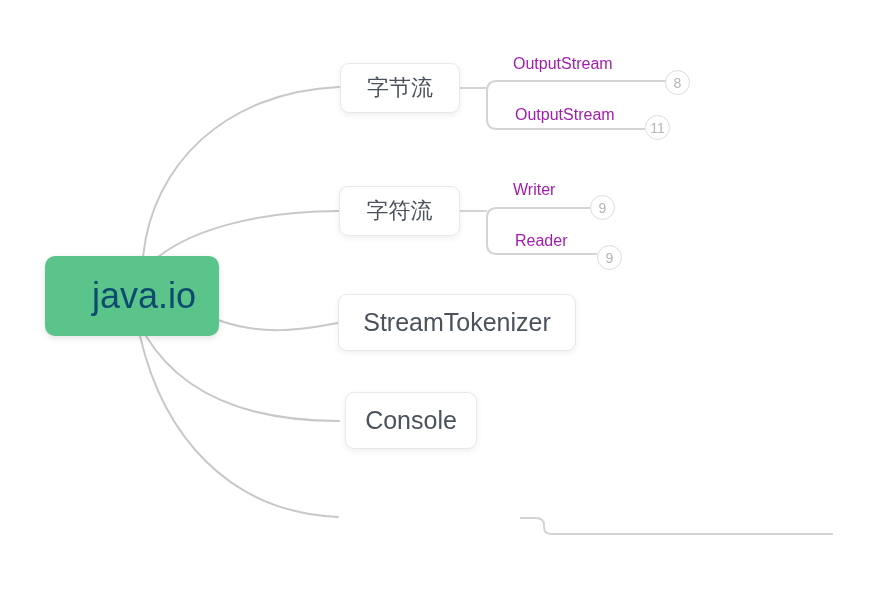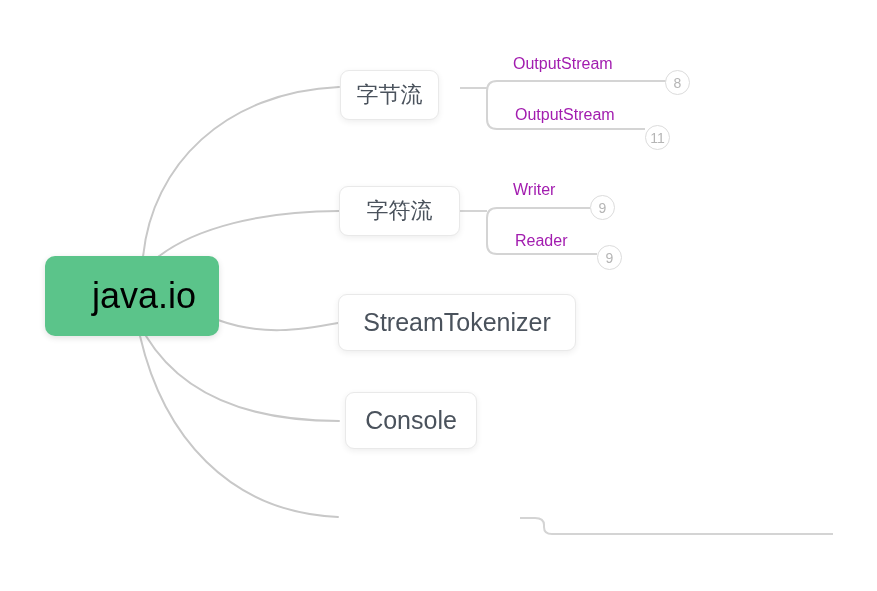--- a/index.html
+++ b/index.html
@@ -39,21 +39,21 @@
   .root-node {
     left: 45px; top: 256px;
     width: 174px; height: 80px;
     background: #5bc48a;
     border: none;
     border-radius: 10px;
     color: #ffffff;
     font-size: 36px;
     box-shadow: 0 2px 6px rgba(0,0,0,0.12);
   }
-  .n-bytes   { left: 340px; top: 70px;  width: 99px; height: 50px; font-size: 22px; }
+  .n-bytes   { left: 340px; top: 63px;  width: 120px; height: 50px; font-size: 22px; }
   .n-chars   { left: 339px; top: 186px; width: 121px; height: 50px; font-size: 22px; }
   .n-stream  { left: 338px; top: 294px; width: 238px; height: 57px; font-size: 25px; }
   .n-console { left: 345px; top: 392px; width: 132px; height: 57px; font-size: 25px; }
   .n-ioex    { left: 338px; top: 489px; width: 182px; height: 58px; font-size: 25px; }
   .leaf-label {
     position: absolute;
     color: #a21caf;
     font-size: 16px;
     line-height: 26px;
     white-space: nowrap;
@@ -73,21 +73,21 @@
     background: #ffffff;
     color: #b5b5b5;
     font-size: 14px;
     display: flex;
     align-items: center;
     justify-content: center;
     box-sizing: border-box;
     cursor: pointer;
   }
   .b-output { left: 665px; top: 70px;  }
-  .b-input  { left: 645px; top: 125px; }
+  .b-input  { left: 645px; top: 115px; }
   .b-writer { left: 590px; top: 195px; }
   .b-reader { left: 597px; top: 245px; }
 </style>
 </head>
 <body>
 
 <div class="stage">
 
   <svg class="links" viewBox="0 0 877 591">
     <g fill="none" stroke="#c8c8c8" stroke-width="2" stroke-linecap="round">
@@ -99,21 +99,21 @@
     </g>
     <g fill="none" stroke="#d4d4d4" stroke-width="2">
       <path d="M460,88 H487"></path>
       <path d="M666,81 H497 Q487,81 487,91 V119 Q487,129 497,129 H645"></path>
       <path d="M460,211 H487"></path>
       <path d="M590,208 H497 Q487,208 487,218 V244 Q487,254 497,254 H597"></path>
       <path d="M520,518 H535 Q544,518 544,525 V527 Q544,534 552,534 H833"></path>
     </g>
   </svg>
 
-  <div class="node root-node" style="background: rgb(91, 196, 138); color: #000000; padding-left: 24px;">
+  <div class="node root-node" style="background: rgb(91, 196, 138); color: #0c4a6e; padding-left: 24px;">
     <span>java.io</span>
   </div>
 
   <div class="node n-bytes">
     <span>字节流</span>
   </div>
 
   <div class="node n-stream">
     <span>StreamTokenizer</span>
   </div>

